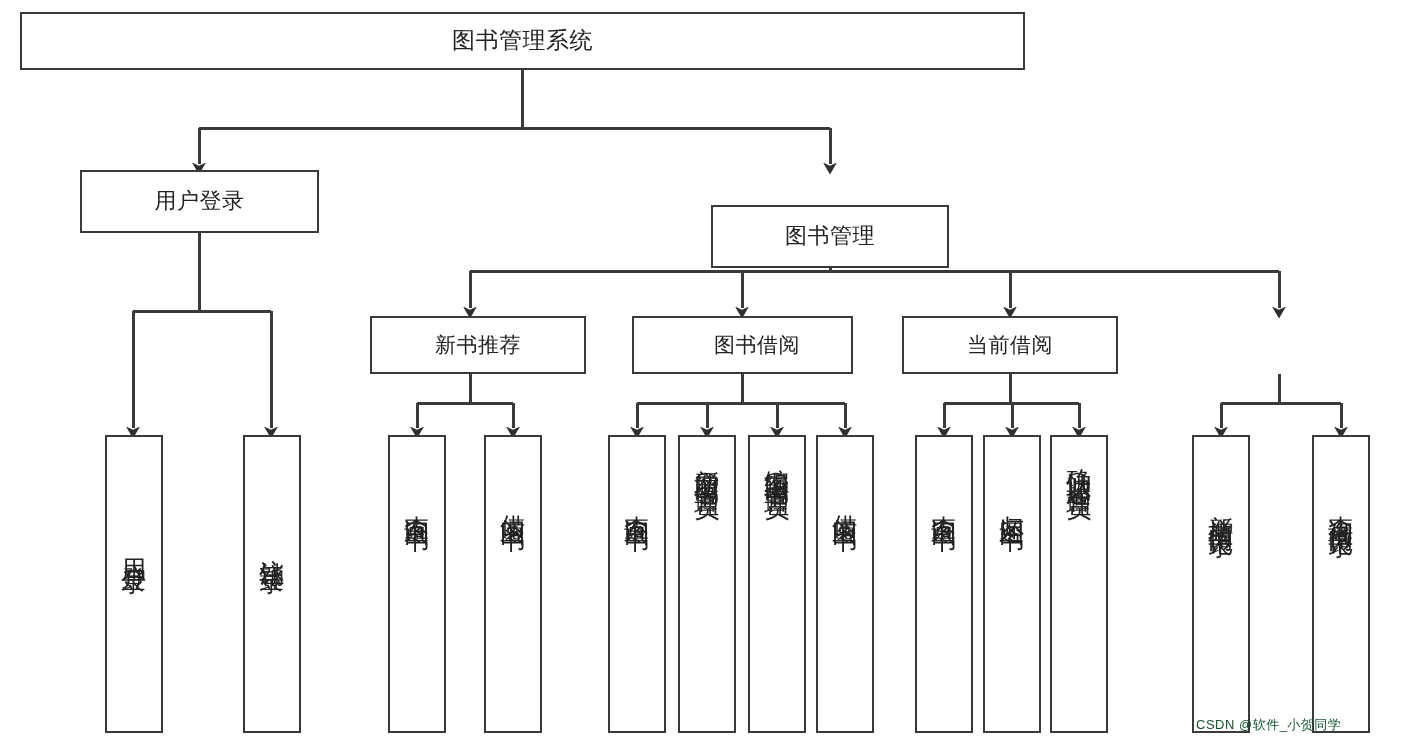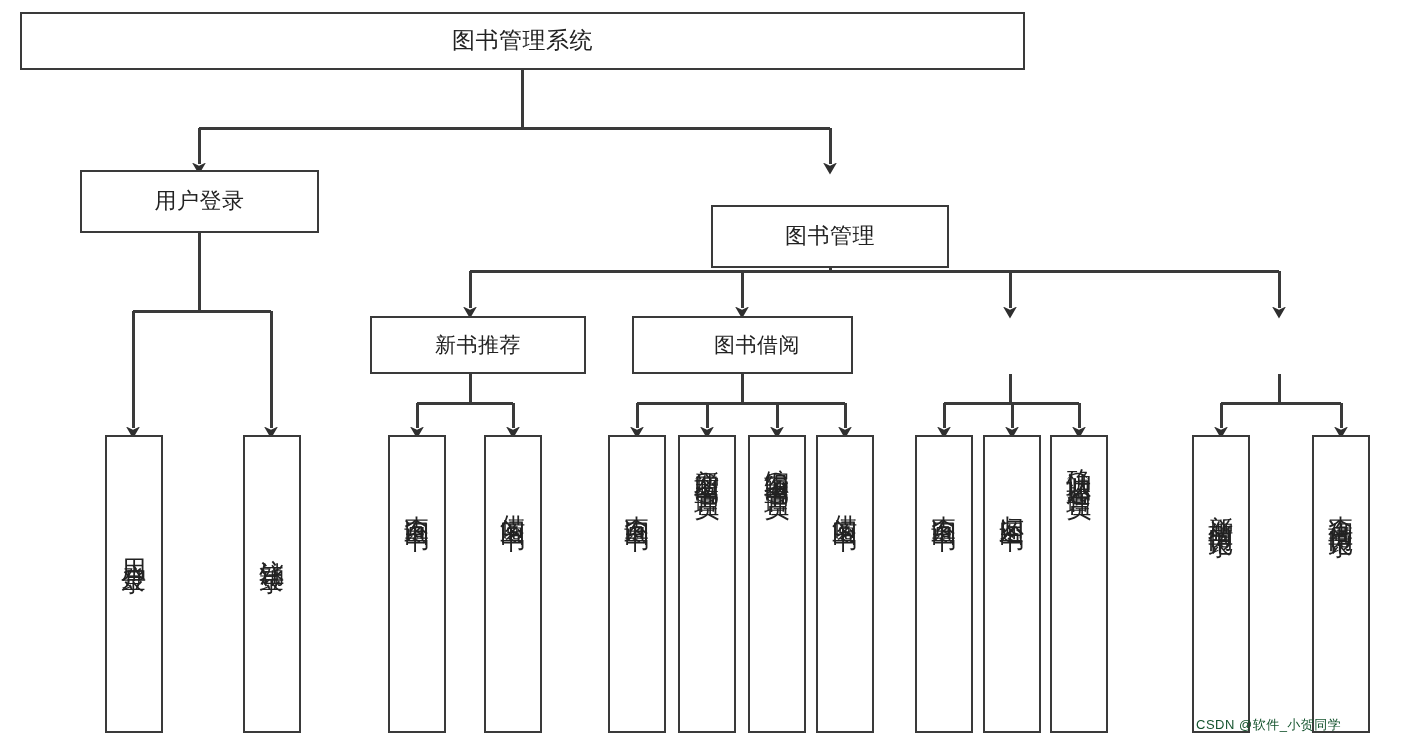--- a/index.html
+++ b/index.html
@@ -145,20 +145,23 @@
   <div class="node lvl-2" style="left:711px; top:170px; width:238px; height:63px;margin-top:35px;">
     <span class="label">图书管理</span>
   </div>
 
   <div class="node lvl-3" style="left:362px; top:316px; width:216px; height:58px;margin-left:8px;">
     <span class="label">新书推荐</span>
   </div>
   <div class="node lvl-3" style="left:632px; top:316px; width:221px; height:58px;padding-left:29px;">
     <span class="label">图书借阅</span>
   </div>
+  <div class="node lvl-3" style="left:902px; top:316px; width:216px; height:58px;">
+    <span class="label">当前借阅</span>
+  </div>
 
   <div class="node leaf center" style="left:105px; top:435px; width:58px; height:298px;">
     <span class="label">用户登录</span>
   </div>
   <div class="node leaf center" style="left:243px; top:435px; width:58px; height:298px;">
     <span class="label">注销登录</span>
   </div>
 
   <div class="node leaf center-mid" style="left:388px; top:435px; width:58px; height:298px;">
     <span class="label">查询图书</span>

